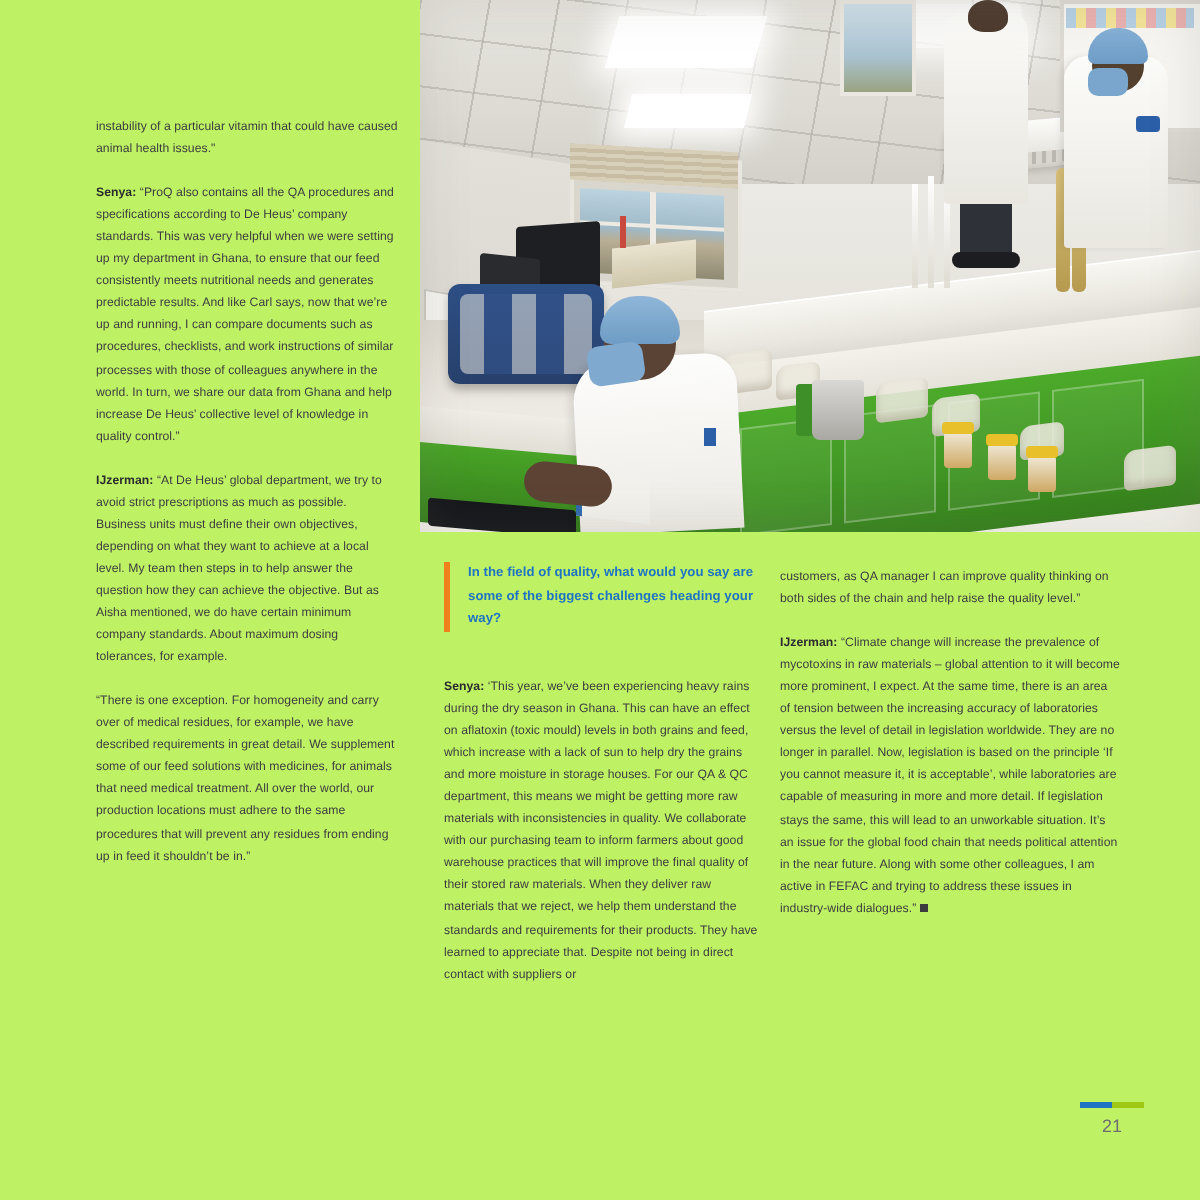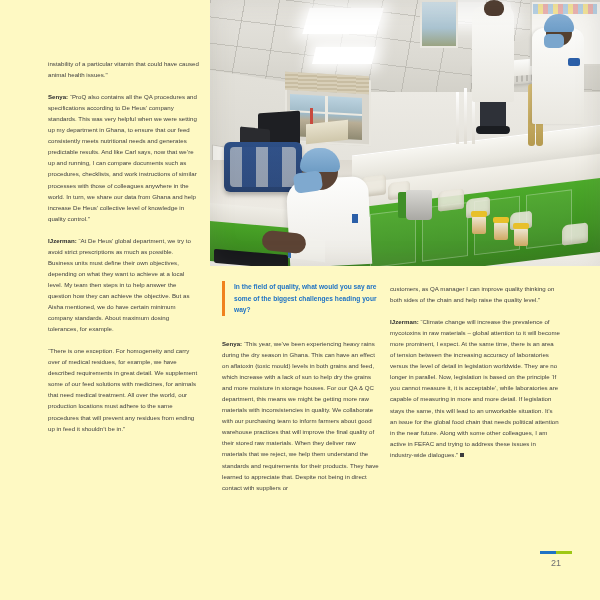--- a/index.html
+++ b/index.html
@@ -15,21 +15,21 @@
     color: #3a3a3c;
     position: relative;
   }
 
   
   #page {
     position: absolute;
     inset: 0;
     width: 600px;
     height: 600px;
-    background: #fef9c3;
+    background: #bef264;
   }
 
   
   #photo {
     position: absolute;
     left: 210px;
     top: 0;
     width: 390px;
     height: 266px;
     overflow: hidden;

